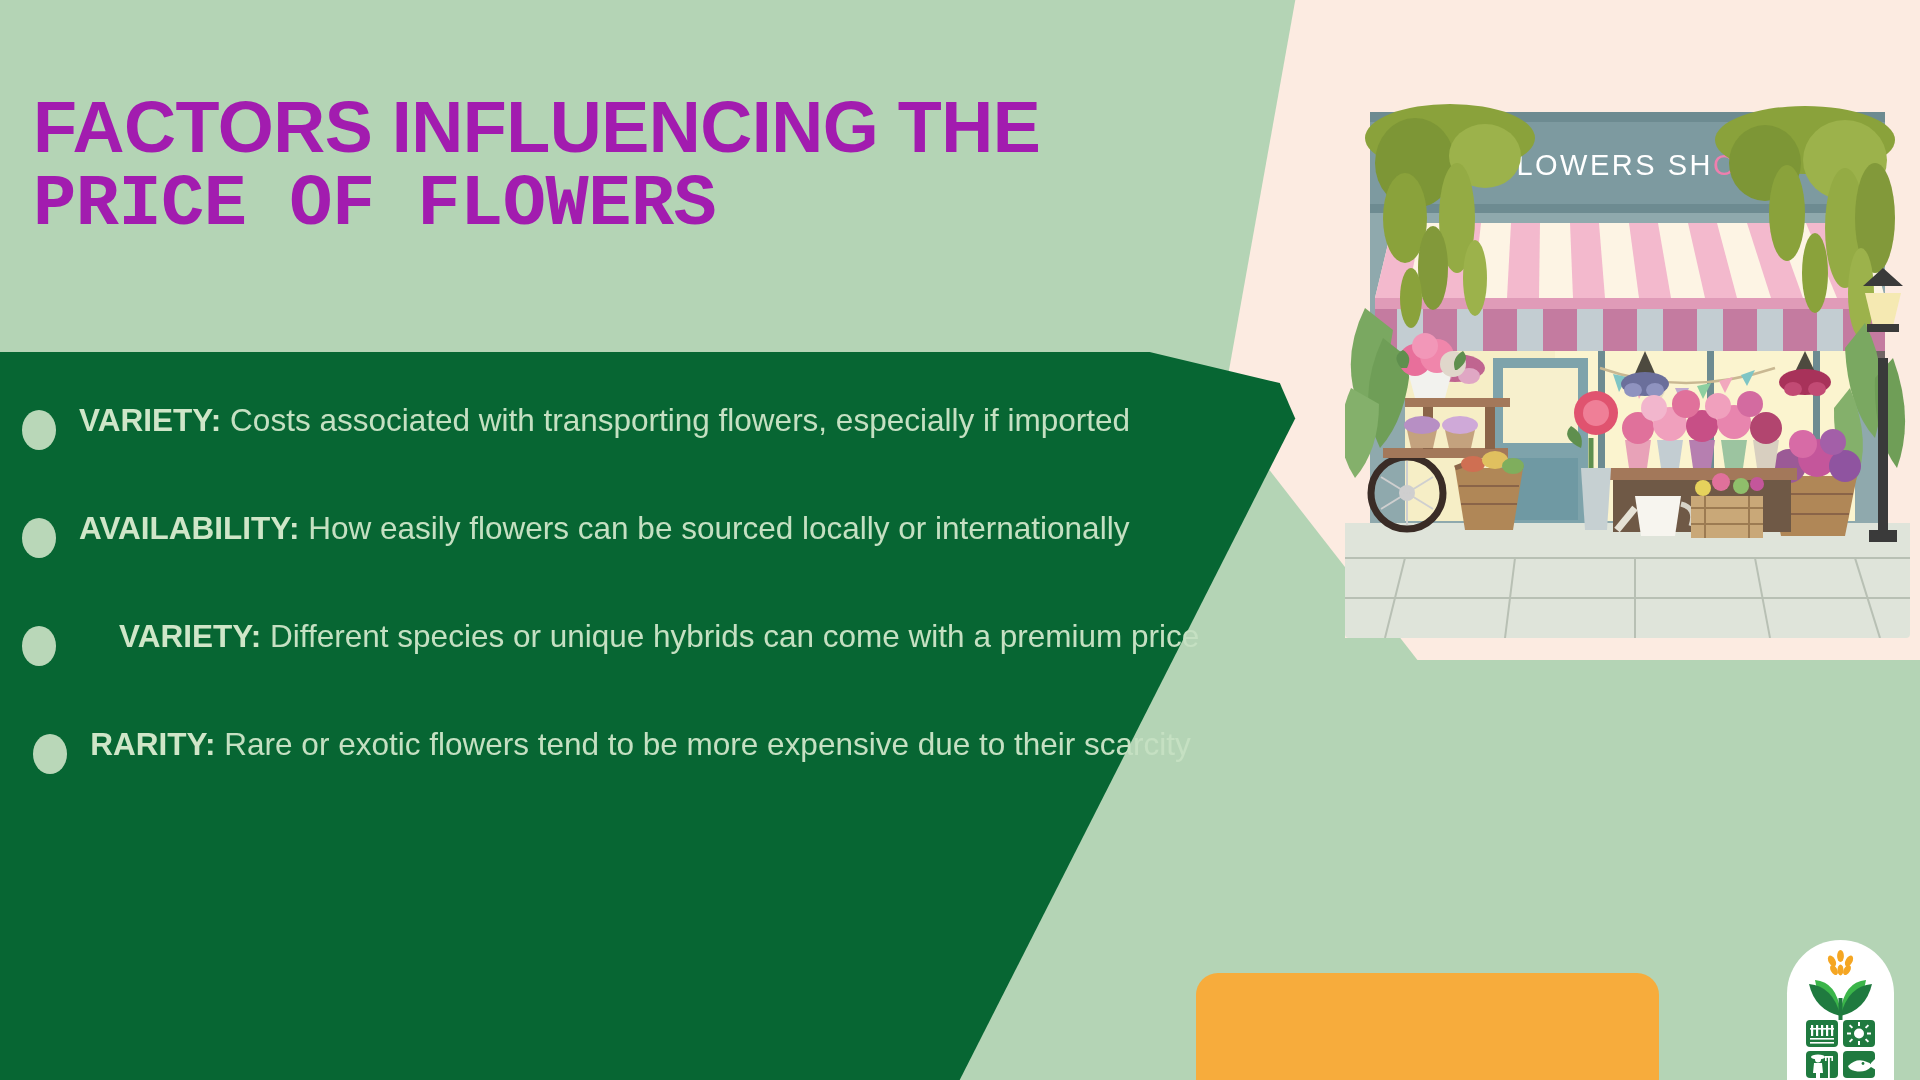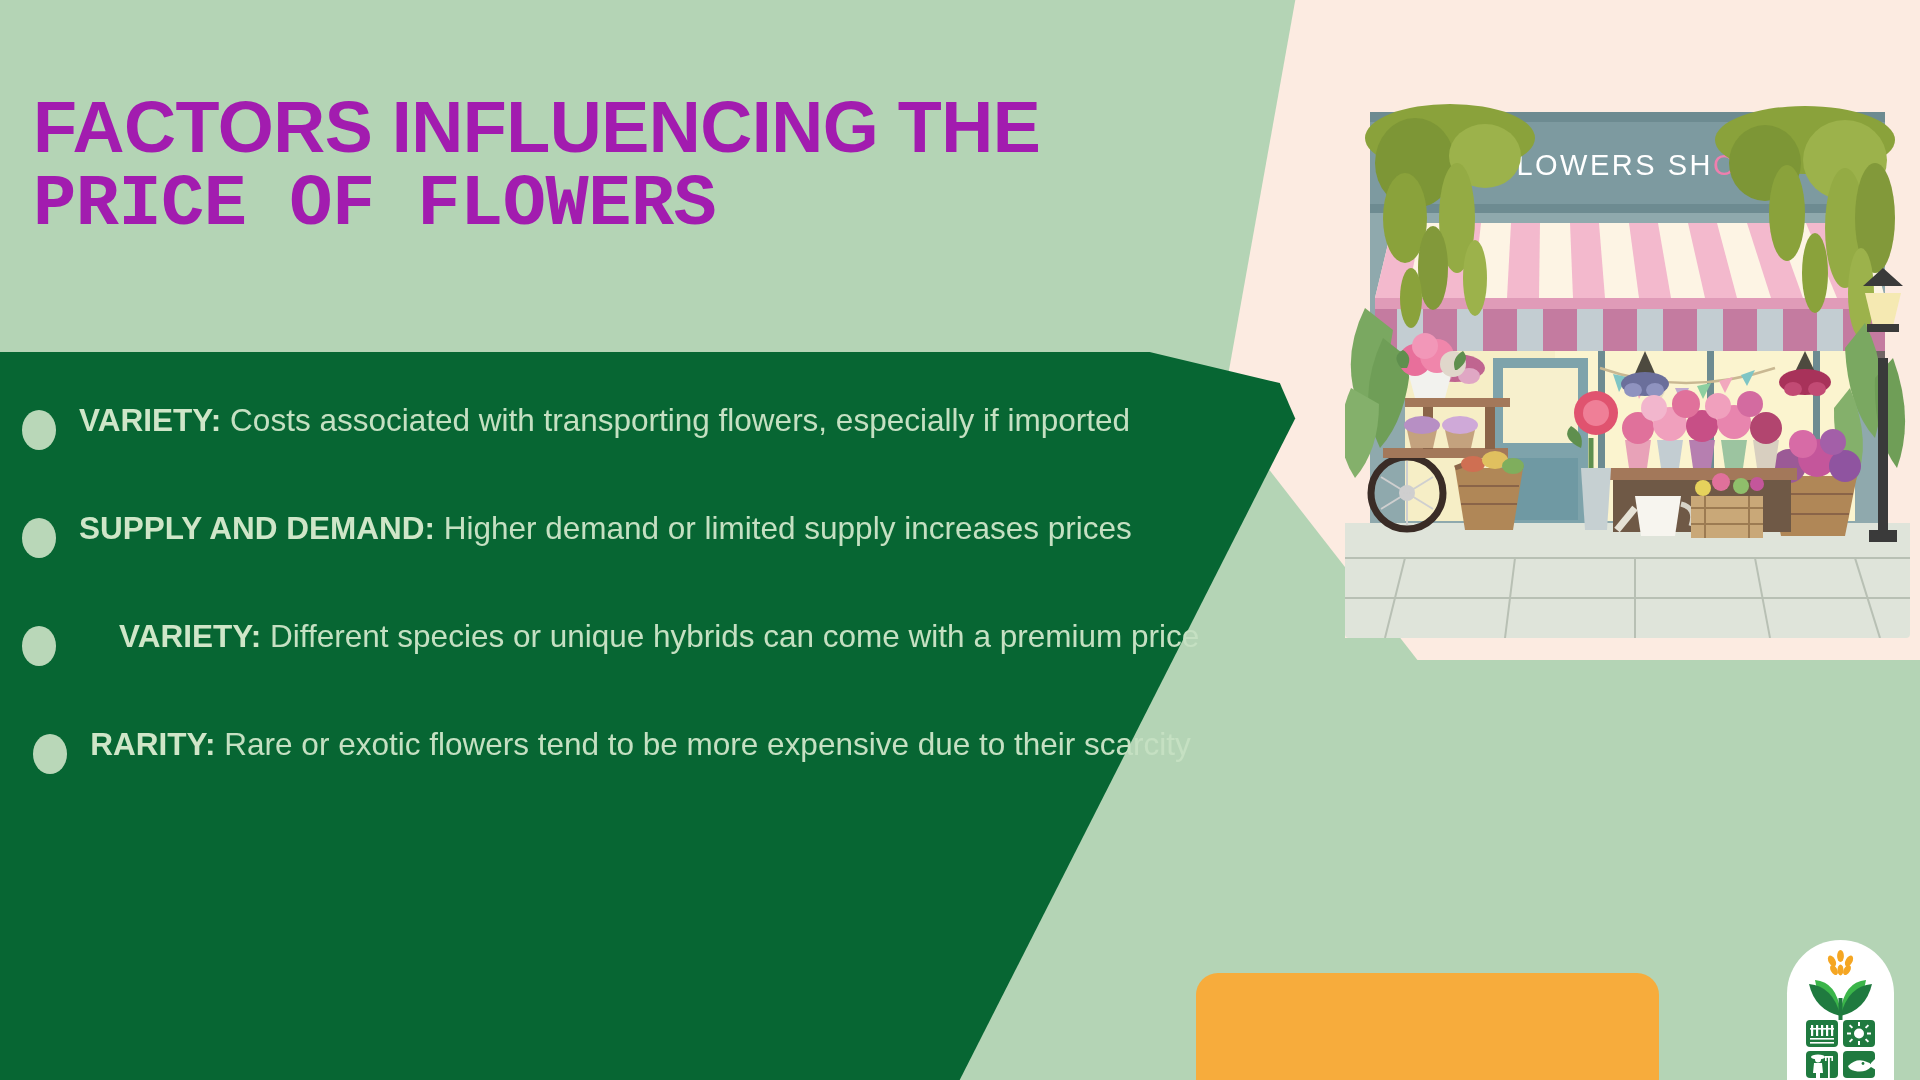--- a/index.html
+++ b/index.html
@@ -357,28 +357,28 @@
   <div class="list">
 
     <div class="item i0">
       <span class="dot"></span>
       <div class="txt">
         <b>VARIETY:</b>
         <span>Costs associated with transporting flowers, especially if imported</span>
       </div>
     </div>
 
-
-    <div class="item i2">
+    <div class="item i1">
       <span class="dot"></span>
       <div class="txt">
-        <b>SUPPLY AND DEMAND:</b>
-        <span>Higher demand or limited supply increases prices</span>
+        <b>AVAILABILITY:</b>
+        <span>How easily flowers can be sourced locally or internationally</span>
       </div>
     </div>
+
 
     <div class="item i3">
       <span class="dot"></span>
       <div class="txt">
         <b>VARIETY:</b>
         <span>Different species or unique hybrids can come with a premium price</span>
       </div>
     </div>
 
     <div class="item i4">

